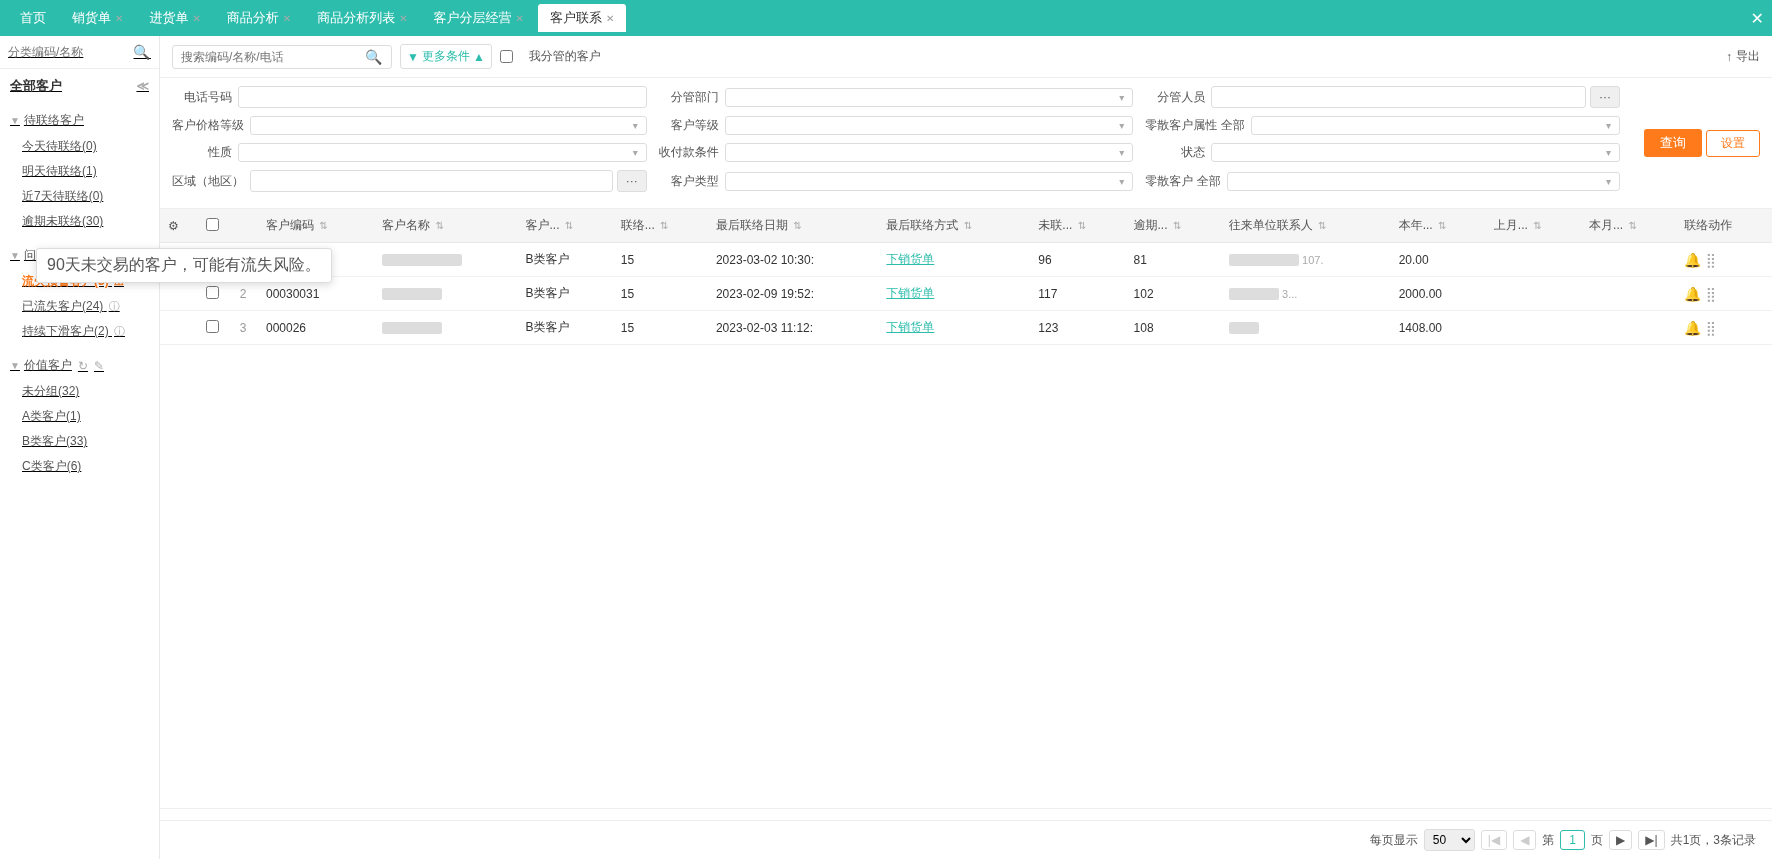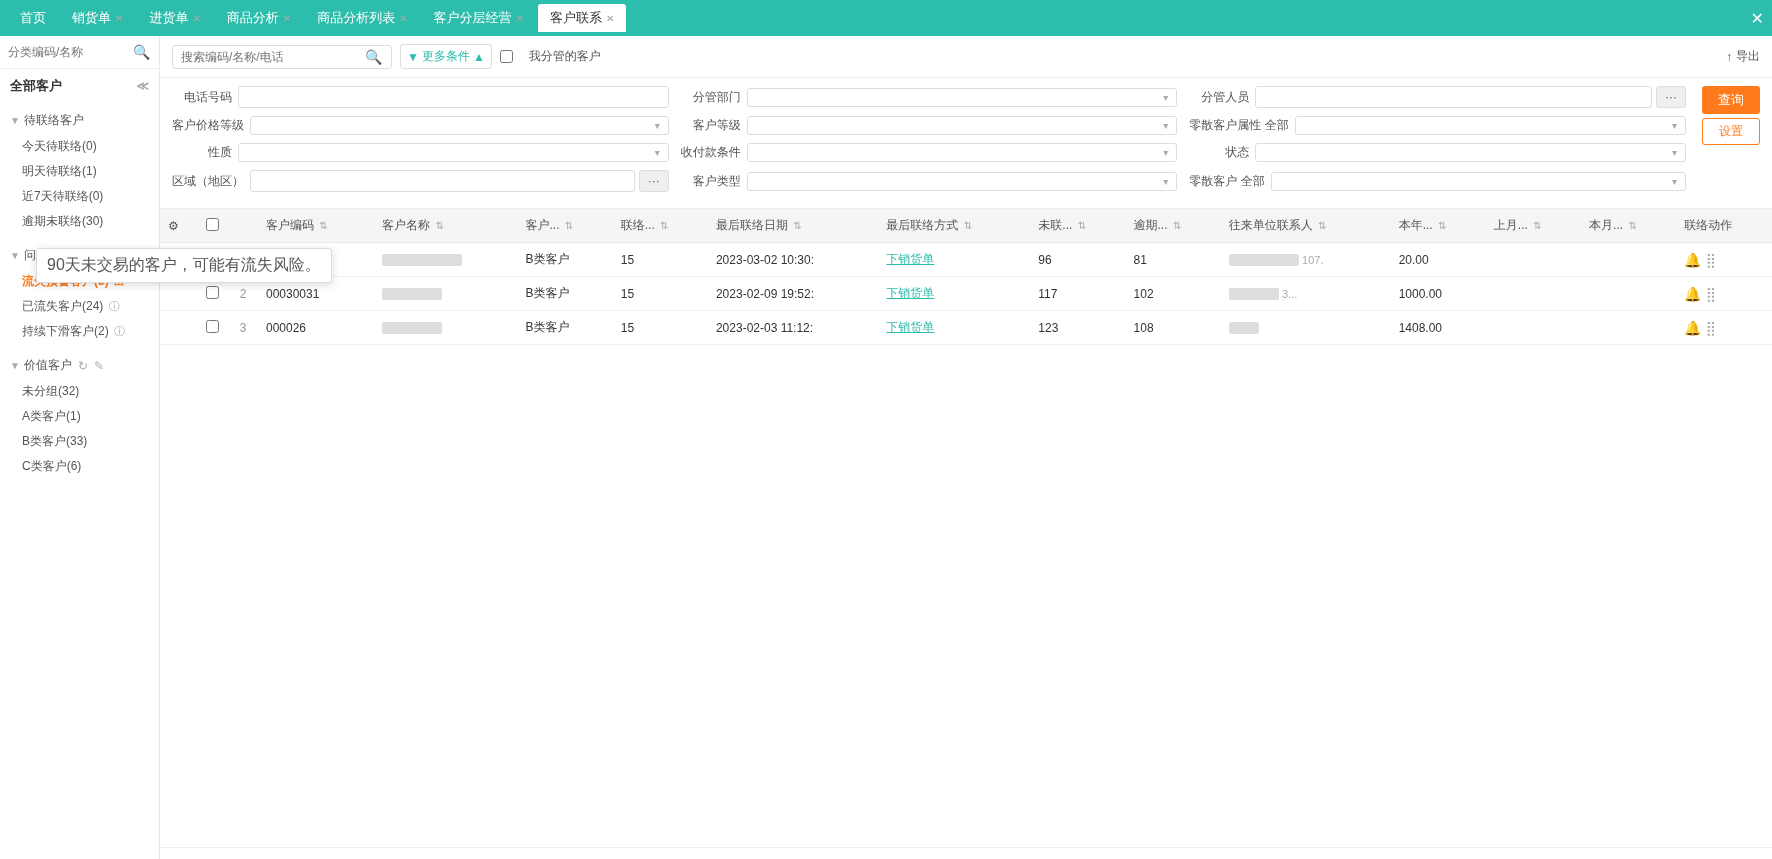--- a/index.html
+++ b/index.html
@@ -28,21 +28,21 @@
     }
 
     
     .main-layout {
       display: flex; height: calc(100vh - 36px);
     }
 
     
     .sidebar {
       width: 160px; background: #fff; border-right: 1px solid #e8e8e8;
-      overflow-y: auto; flex-shrink: 0;
+      overflow-y: auto; flex-shrink: 0; text-decoration: underline;
     }
     .sidebar-search {
       display: flex; align-items: center; gap: 4px;
       padding: 8px; border-bottom: 1px solid #eee;
     }
     .sidebar-search input {
       border: none; outline: none; font-size: 12px; width: 100%; color: #333;
     }
     .sidebar-search-icon { color: #aaa; font-size: 14px; }
 
@@ -133,21 +133,21 @@
     }
     .query-btn {
       background: #ff7a1a; color: #fff; border: none; border-radius: 3px;
       padding: 5px 16px; font-size: 13px; cursor: pointer;
     }
     .setting-btn {
       background: #fff; color: #ff7a1a; border: 1px solid #ff7a1a; border-radius: 3px;
       padding: 4px 14px; font-size: 12px; cursor: pointer;
     }
     .btn-group-right {
-      display: flex; flex-direction: column; gap: 4px; margin-left: 8px;
+      display: flex; flex-direction: row; gap: 4px; margin-left: 8px; align-items: center;
     }
 
     
     .table-wrap { flex: 1; overflow: auto; }
     table { width: 100%; border-collapse: collapse; font-size: 12px; }
     thead tr { background: #f5f5f5; position: sticky; top: 0; z-index: 10; }
     thead th {
       padding: 8px 8px; text-align: left; color: #555;
       border-bottom: 1px solid #e8e8e8; white-space: nowrap;
       font-weight: normal;
@@ -319,21 +319,21 @@
         <input type="checkbox" style="">
         <span>我分管的客户</span>
       </label>
       <div class="export-btn">
         <span>↑</span>
         <span>导出</span>
       </div>
     </div>
 
     <div class="adv-filter">
-      <div style="display:flex; gap:8px;">
+      <div style="display:flex; gap:16px;">
         <div style="flex:1;">
 
           <div class="adv-filter-row">
             <div class="filter-field">
               <label>电话号码</label>
               <input type="text" value="" style="">
             </div>
             <div class="filter-field">
               <label>分管部门</label>
               <div class="select-wrap">
@@ -541,21 +541,21 @@
       <td>2023-02-09 19:52:</td>
       <td>
         <span class="link-text">下销货单</span>
       </td>
       <td>117</td>
       <td>102</td>
       <td>
         <span class="blurred" style="width:50px;"></span>
         <span style="color:#aaa;font-size:11px;">3...</span>
       </td>
-      <td>1000.00</td>
+      <td>2000.00</td>
       <td></td>
       <td></td>
       <td>
         <div class="row-actions">
           <span class="action-icon">🔔</span>
           <span class="action-icon">⣿</span>
         </div>
       </td>
     </tr>
             <tr>
@@ -591,14 +591,30 @@
       </td>
     </tr>
           </tbody>
       </table>
     </div>
 
     <div style="height:12px;overflow-x:auto;overflow-y:hidden;border-top:1px solid #eee;">
       <div style="width:2000px;height:1px;"></div>
     </div>
 
+    <div class="pagination">
+      <span>每页显示</span>
+      <select>
+        <option>50</option>
+        <option>100</option>
+        <option>200</option>
+      </select>
+      <button class="page-btn" disabled="">|◀</button>
+      <button class="page-btn" disabled="">◀</button>
+      <span style="font-size:12px;color:#555;">第</span>
+      <span class="page-num">1</span>
+      <span style="font-size:12px;color:#555;">页</span>
+      <button class="page-btn">▶</button>
+      <button class="page-btn">▶|</button>
+      <span>共1页，3条记录</span>
+    </div>
   </div>
 </div>
 
 </body></html>

